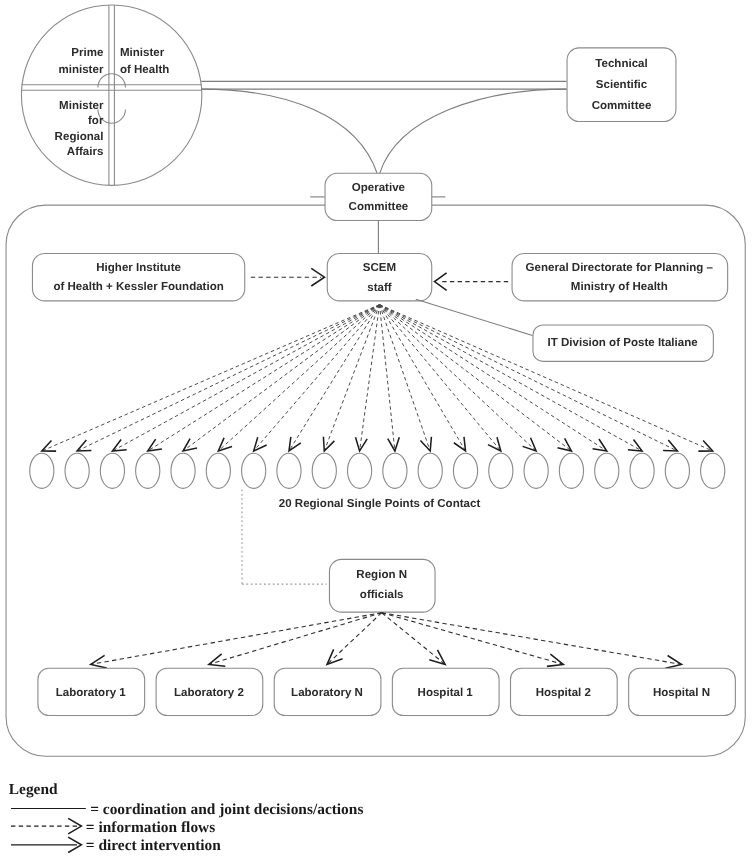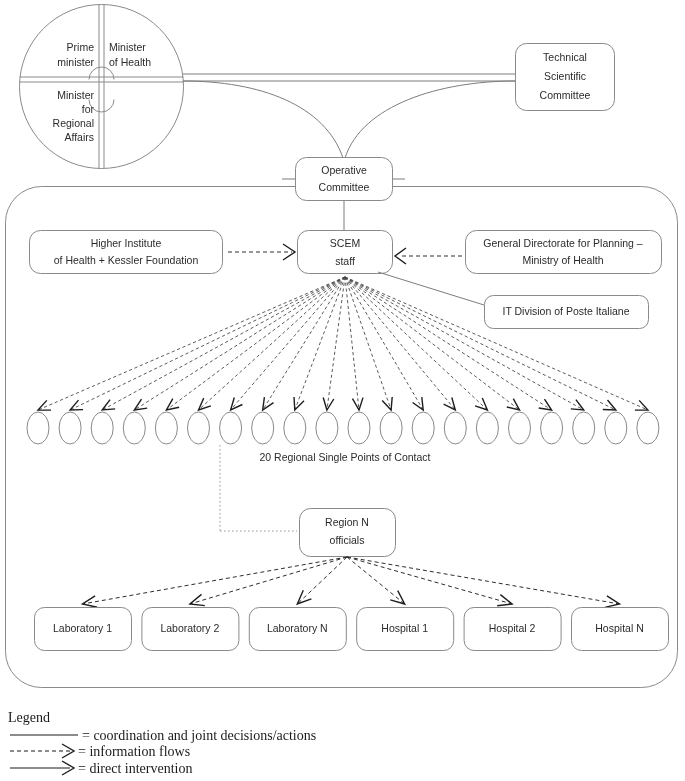--- a/index.html
+++ b/index.html
@@ -13,20 +13,21 @@
     position: relative;
     font-family: "Liberation Sans", sans-serif;
     overflow: hidden;
   }
   #diagram-root {
     position: absolute;
     left: 0;
     top: 0;
     width: 685px;
     height: 781px;
+    font-weight: bold;
   }
   svg#diagram-svg {
     position: absolute;
     left: 0;
     top: 0;
     width: 685px;
     height: 781px;
   }
   .node-text {
     font-family: "Liberation Sans", sans-serif;

